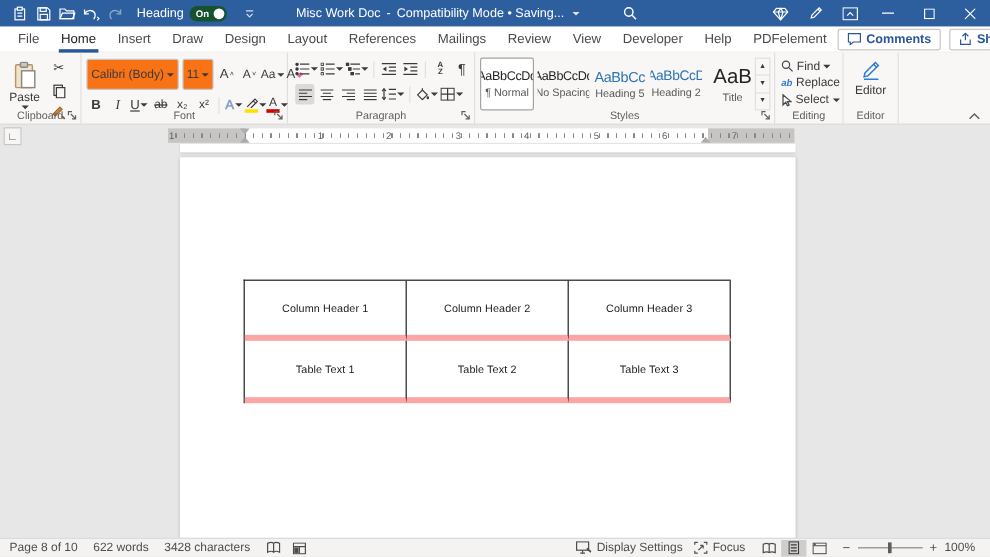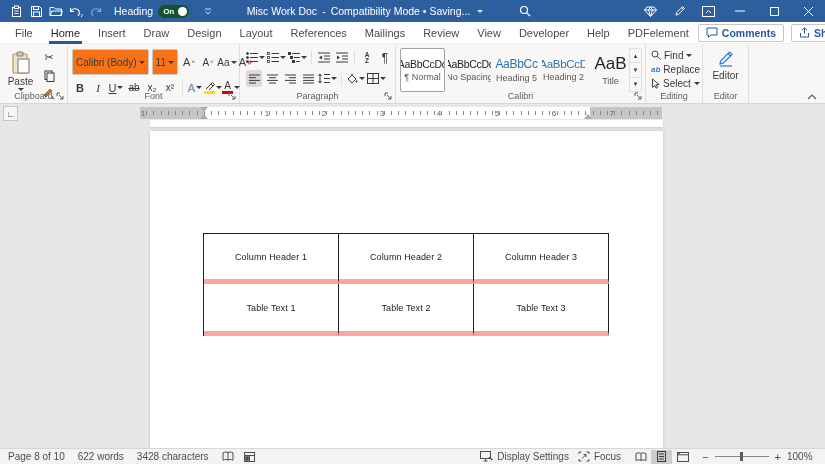--- a/index.html
+++ b/index.html
@@ -526,21 +526,21 @@
       <div class="card">
         <span class="csample t">AaB</span>
         <span class="cname">Title</span>
       </div>
     </div>
     <div class="s-arrows">
       <div>▲</div>
       <div>▼</div>
       <div>▼</div>
     </div>
-    <span class="grp-label">Calibri</span>
+    <span class="grp-label">Styles</span>
     <span class="launcher">
       <svg width="8" height="8" viewBox="0 0 8 8" fill="none" stroke="#605e5c" stroke-width="1">
           <path d="M1 4 V1 H4"></path>
           <path d="M3 3 L7 7 M7 4 V7 H4"></path>
         </svg>
     </span>
   </div>
 
   <div class="grp g-edit">
     <div class="edrow">

